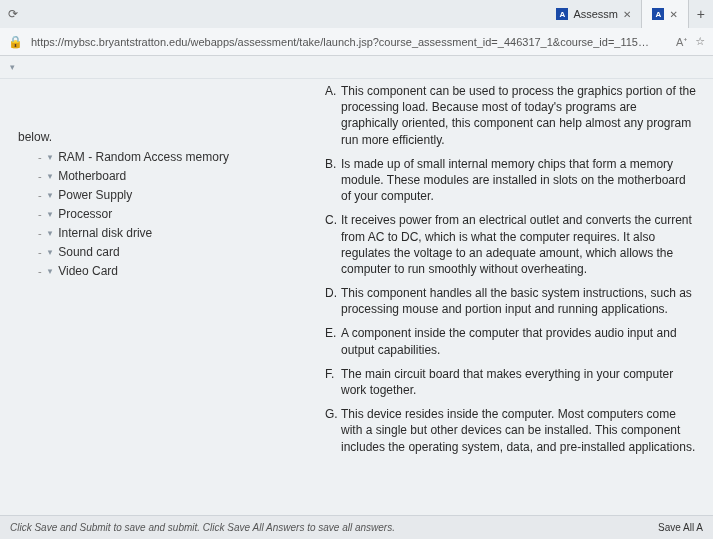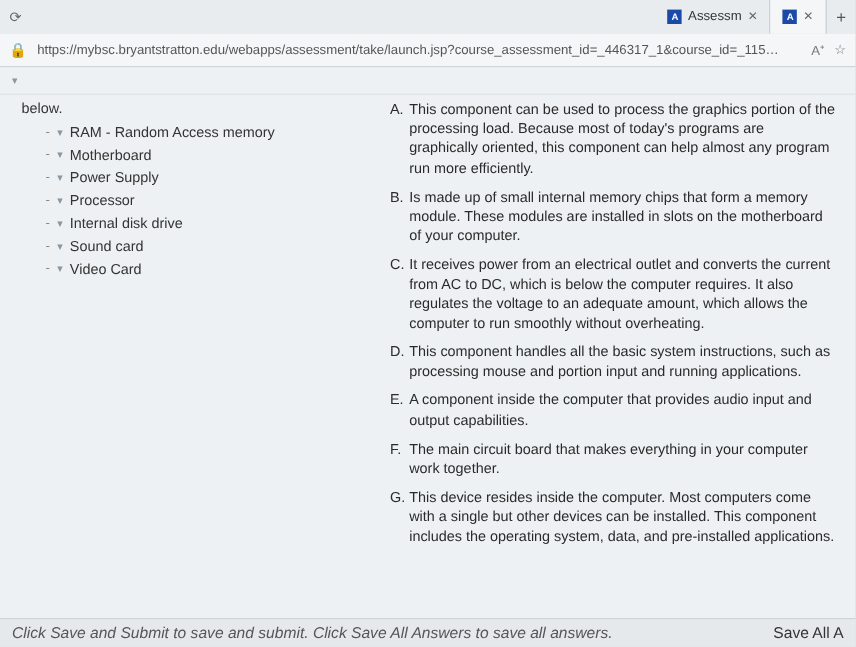--- a/index.html
+++ b/index.html
@@ -12,28 +12,28 @@
   .tab-new { padding: 0 8px; color: #555; font-size: 14px; }
   .addr-bar { display: flex; align-items: center; gap: 8px; background: #f4f6f8; height: 28px; padding: 0 8px; font-size: 11px; color: #555; border-bottom: 1px solid #d0d4d8; }
   .addr-icon { color: #666; font-size: 12px; }
   .url { flex: 1; white-space: nowrap; overflow: hidden; text-overflow: ellipsis; color: #555; }
   .addr-right { display: flex; align-items: center; gap: 8px; color: #777; font-size: 11px; }
   .page { background: #eef1f3; height: calc(539px - 28px - 28px - 24px); overflow: hidden; position: relative; }
   .status-bar { font-size: 11px; color: #6a7a88; padding: 6px 10px; border-bottom: 1px solid #dde2e6; display: flex; align-items: center; gap: 4px; }
   .status-chevron { font-size: 9px; color: #8a96a2; }
   .content { display: flex; padding: 4px 10px 0 28px; height: calc(100% - 26px); }
   .below { font-size: 12px; color: #333; margin: 0 0 4px -10px; }
-  .left-col { width: 44%; font-size: 12px; color: #333; }
+  .left-col { width: 44%; font-size: 12px; color: #333; margin-top: 47px; }
   .term-row { display: flex; align-items: center; gap: 6px; padding: 2px 0 3px 10px; }
   .dash { color: #888; font-size: 11px; }
   .chev { color: #8a96a2; font-size: 9px; }
   .right-col { width: 56%; font-size: 12px; color: #2a2a2a; line-height: 1.35; padding-right: 6px; }
   .defn { display: flex; margin-bottom: 8px; }
   .defn .letter { width: 16px; flex-shrink: 0; }
-  .footer { position: absolute; bottom: 0; left: 0; right: 0; height: 24px; background: #e6e9ec; border-top: 1px solid #cfd4d9; display: flex; align-items: center; justify-content: space-between; padding: 0 10px; font-size: 13px; color: #555; font-style: italic; }
+  .footer { position: absolute; bottom: 0; left: 0; right: 0; height: 24px; background: #e6e9ec; border-top: 1px solid #cfd4d9; display: flex; align-items: center; justify-content: space-between; padding: 0 10px; font-size: 10px; color: #555; font-style: italic; }
   .footer .save-all { font-style: normal; color: #333; }
 </style>
 </head>
 <body>
 
 <div class="browser-chrome">
   <span class="addr-icon" style="padding:0 8px;">⟳</span>
   <div class="tab" style="margin-left:auto;">
     <span class="tab-favicon">A</span>
     <span>Assessm</span>
@@ -104,21 +104,21 @@
       <div class="defn">
         <span class="letter">A.</span>
         <span>This component can be used to process the graphics portion of the processing load. Because most of today's programs are graphically oriented, this component can help almost any program run more efficiently.</span>
       </div>
       <div class="defn">
         <span class="letter">B.</span>
         <span>Is made up of small internal memory chips that form a memory module. These modules are installed in slots on the motherboard of your computer.</span>
       </div>
       <div class="defn">
         <span class="letter">C.</span>
-        <span>It receives power from an electrical outlet and converts the current from AC to DC, which is below the computer requires. It also regulates the voltage to an adequate amount, which allows the computer to run smoothly without overheating.</span>
+        <span>It receives power from an electrical outlet and converts the current from AC to DC, which is what the computer requires. It also regulates the voltage to an adequate amount, which allows the computer to run smoothly without overheating.</span>
       </div>
       <div class="defn">
         <span class="letter">D.</span>
         <span>This component handles all the basic system instructions, such as processing mouse and portion input and running applications.</span>
       </div>
       <div class="defn">
         <span class="letter">E.</span>
         <span>A component inside the computer that provides audio input and output capabilities.</span>
       </div>
       <div class="defn">

